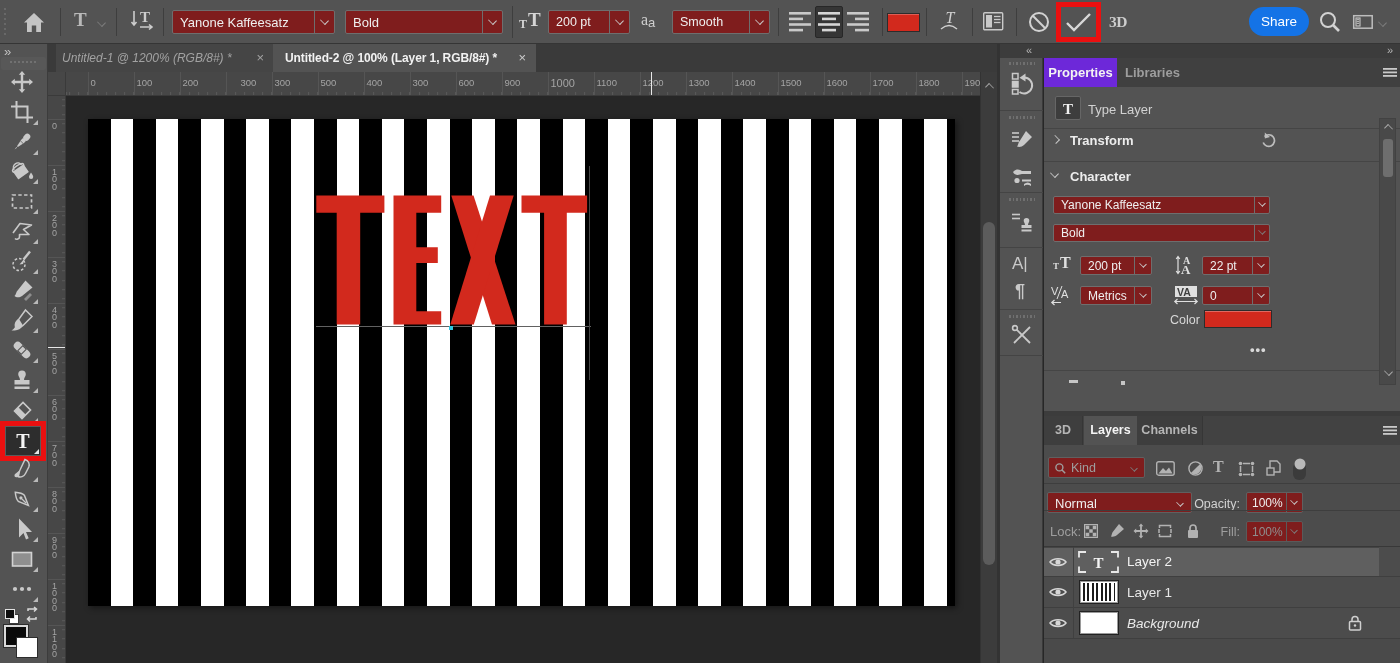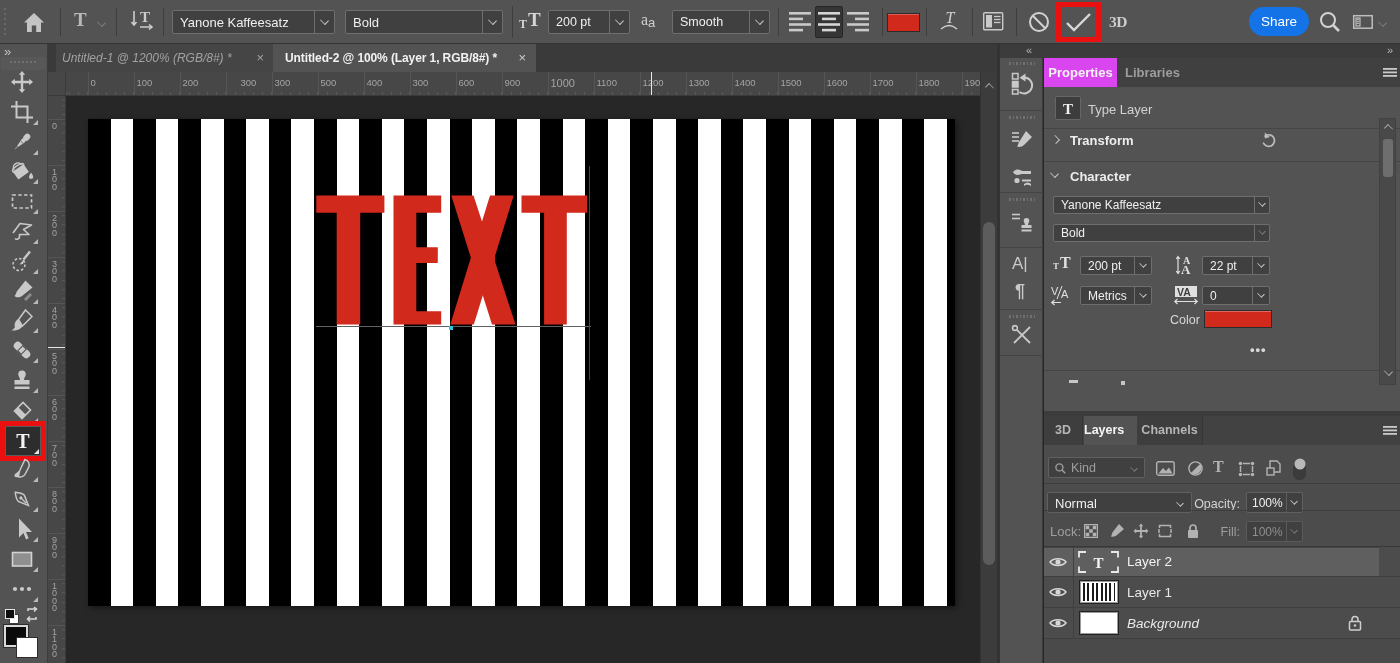--- a/index.html
+++ b/index.html
@@ -3,21 +3,21 @@
 <meta charset="utf-8">
 <style>
 * { margin:0; padding:0; box-sizing:border-box; }
 html,body { width:1400px; height:663px; overflow:hidden; background:#272727; }
 body, div, span { font-family:"Liberation Sans", sans-serif; }
 #app { position:absolute; left:0; top:0; width:1400px; height:663px; }
 .abs { position:absolute; }
 .sep { position:absolute; width:1px; background:#3e3e3e; top:8px; height:28px; }
 .chv { position:absolute; width:7px; height:7px; border-right:1.5px solid #c9c9c9; border-bottom:1.5px solid #c9c9c9; transform:rotate(45deg) scaleY(0.8); }
 .chvg { border-color:#7d7d7d; }
-.combo { position:absolute; background:#404040; border:1px solid #6e6e6e; border-radius:2px; color:#efefef; font-size:12.5px; }
+.combo { position:absolute; background:#7f1d1d; border:1px solid #6e6e6e; border-radius:2px; color:#efefef; font-size:12.5px; }
 .combo .txt { position:absolute; left:7px; top:50%; transform:translateY(-50%); white-space:nowrap; }
 .combo .csec { position:absolute; right:0; top:0; bottom:0; width:20px; border-left:1px solid #6e6e6e; }
 .combo .csec .chv { right:6px; top:50%; margin-top:-5px; }
 .lbl { position:absolute; color:#d2d2d2; font-size:12.5px; white-space:nowrap; }
 svg { position:absolute; overflow:visible; }
 </style>
 </head>
 <body>
 <div id="app">
 
@@ -584,21 +584,21 @@
             <circle cx="5" cy="5" r="2.4" fill="#4f4f4f" stroke="#c9c9c9" stroke-width="1.6"></circle>
           </svg>
         </div>
         <div class="abs" style="left: 0px; top: 297px; width: 43px; height: 1px; background: rgb(68, 68, 68);"></div>
       </div>
 </div>
 
 <div class="abs" id="props" style="left:1044px;top:58px;width:356px;height:353px;background:#535353;">
 
   <div class="abs" style="left:0;top:0;width:356px;height:29px;background:#404040;">
-    <div class="abs" style="left:0;top:0;width:73px;height:29px;background:#d946ef;color:#f3f3f3;font-weight:bold;font-size:13px;line-height:29px;text-align:center;">Properties</div>
+    <div class="abs" style="left:0;top:0;width:73px;height:29px;background:#6d28d9;color:#f3f3f3;font-weight:bold;font-size:13px;line-height:29px;text-align:center;">Properties</div>
     <div class="abs" style="left:81px;top:0;color:#9d9d9d;font-weight:bold;font-size:13px;line-height:29px;">Libraries</div>
     <svg width="14" height="10" style="left:339px;top:10px;">
           <g fill="#c9c9c9">
             <rect y="0" width="14" height="1.8"></rect>
             <rect y="3.5" width="14" height="1.8"></rect>
             <rect y="7" width="14" height="1.8"></rect>
           </g>
         </svg>
   </div>
 
@@ -699,21 +699,21 @@
     <div class="chv" style="left:5px;bottom:9px;border-color:#a8a8a8;"></div>
   </div>
 </div>
 
 <div class="abs" style="left:1044px;top:411px;width:356px;height:5px;background:#3c3c3c;"></div>
 
 <div class="abs" id="layers" style="left:1044px;top:416px;width:356px;height:247px;background:#4c4c4c;">
 
   <div class="abs" style="left:0;top:0;width:356px;height:29px;background:#424242;">
     <div class="abs" style="left:0;top:0;width:39px;height:29px;background:#3e3e3e;color:#b5b5b5;font-weight:bold;font-size:12.5px;line-height:29px;text-align:center;border-right:1px solid #363636;">3D</div>
-    <div class="abs" style="left:40px;top:0;width:53px;height:29px;background:#535353;color:#f5f5f5;font-weight:bold;font-size:12.5px;line-height:29px;">Layers</div>
+    <div class="abs" style="left:40px;top:0;width:53px;height:29px;background:#535353;color:#f5f5f5;font-weight:bold;font-size:12.5px;line-height:29px;text-align:center;">Layers</div>
     <div class="abs" style="left:93px;top:0;width:66px;height:29px;background:#3e3e3e;color:#b5b5b5;font-weight:bold;font-size:12.5px;line-height:29px;text-align:center;border-right:1px solid #363636;">Channels</div>
     <svg width="14" height="10" style="left:339px;top:10px;">
           <g fill="#c9c9c9">
             <rect y="0" width="14" height="1.8"></rect>
             <rect y="3.5" width="14" height="1.8"></rect>
             <rect y="7" width="14" height="1.8"></rect>
           </g>
         </svg>
   </div>
 

